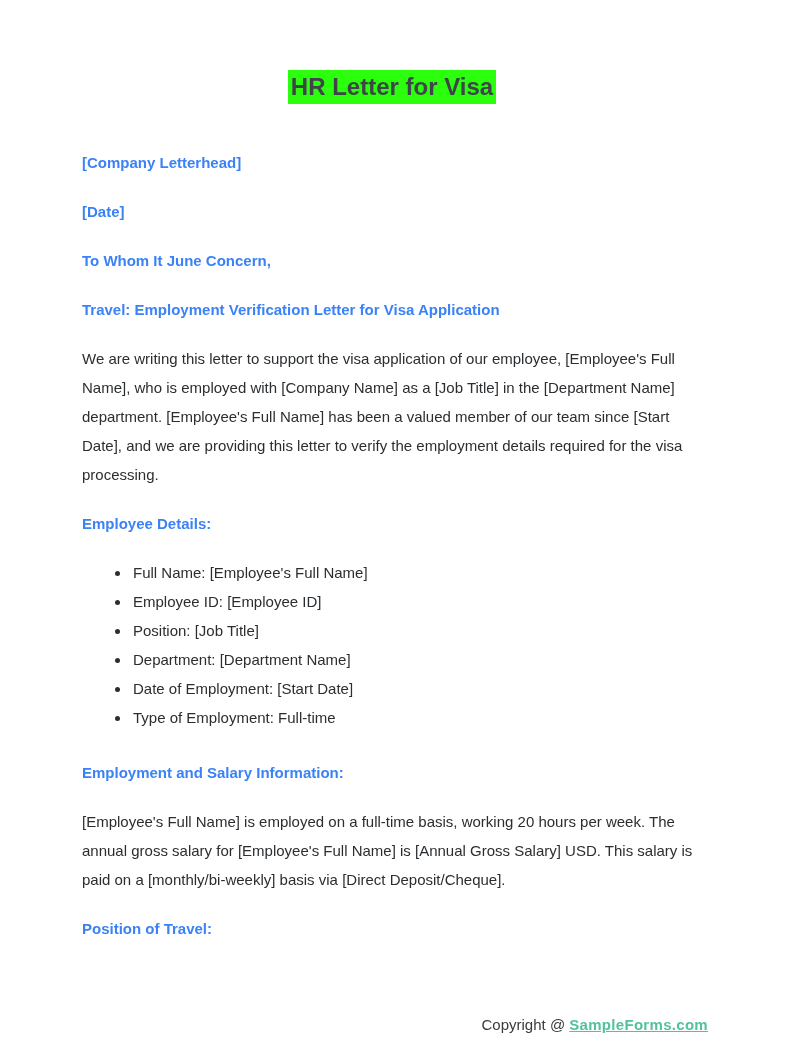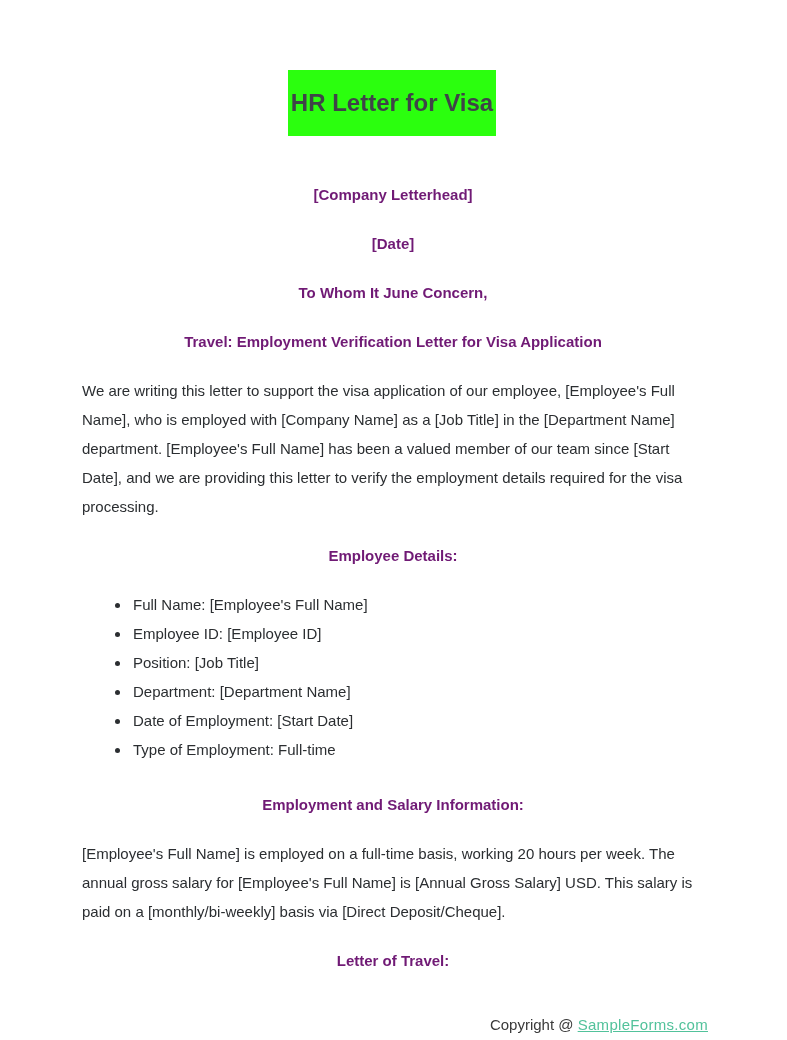--- a/index.html
+++ b/index.html
@@ -16,35 +16,34 @@
     text-align: center;
     margin-bottom: 44px;
   }
   .title {
     display: inline-block;
     font-size: 24px;
     font-weight: bold;
     line-height: 32px;
     color: #3f4448;
     background: #2bff0e;
-    padding: 17px 3px;
+    padding: 1px 3px;
   }
   .content {
     width: 622px;
     font-size: 15px;
     line-height: 29px;
     color: #2b2e31;
   }
   p.line, p.para {
     margin: 0 0 20px 0;
   }
   .bold-line {
     font-weight: bold;
-    color: #701a75;
-    text-align: center;
+    color: #3b82f6;
   }
   ul.details {
     margin: 0 0 26px 0;
     padding-left: 49px;
     list-style-type: disc;
   }
   ul.details li {
     line-height: 29px;
     padding-left: 2px;
   }
@@ -53,21 +52,21 @@
   }
   .footer {
     position: absolute;
     right: 79px;
     bottom: 7px;
     font-size: 15px;
     color: #3a3a3a;
     white-space: nowrap;
   }
   .footer a {
-    font-weight: normal;
+    font-weight: bold;
     color: #52c29b;
     text-decoration: underline;
     letter-spacing: 0.3px;
     cursor: pointer;
   }
 </style>
 </head>
 <body>
 
 <div class="doc">
@@ -96,20 +95,20 @@
       <li>Position: [Job Title]</li>
       <li>Department: [Department Name]</li>
       <li>Date of Employment: [Start Date]</li>
       <li>Type of Employment: Full-time</li>
     </ul>
 
     <p class="line bold-line gap-top">Employment and Salary Information:</p>
 
     <p class="para">[Employee's Full Name] is employed on a full-time basis, working 20 hours per week. The annual gross salary for [Employee's Full Name] is [Annual Gross Salary] USD. This salary is paid on a [monthly/bi-weekly] basis via [Direct Deposit/Cheque].</p>
 
-    <p class="line bold-line gap-top">Letter of Travel:</p>
+    <p class="line bold-line gap-top">Position of Travel:</p>
 
   </div>
 </div>
 
 <div class="footer">
   <span>Copyright @ </span><a>SampleForms.com</a>
 </div>
 
 </body></html>

